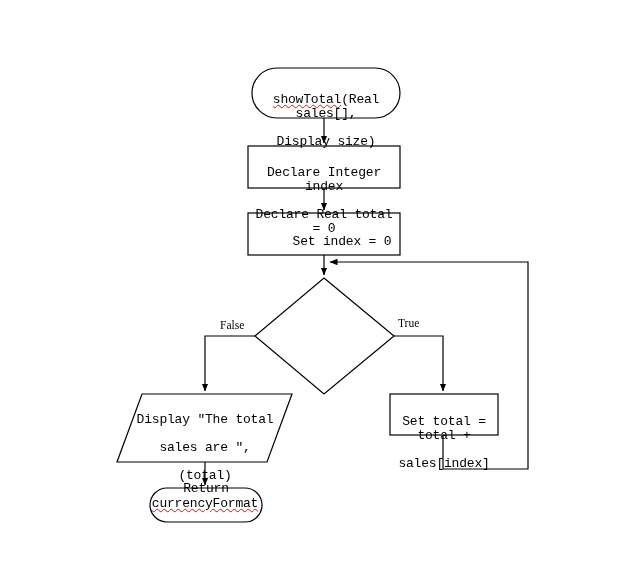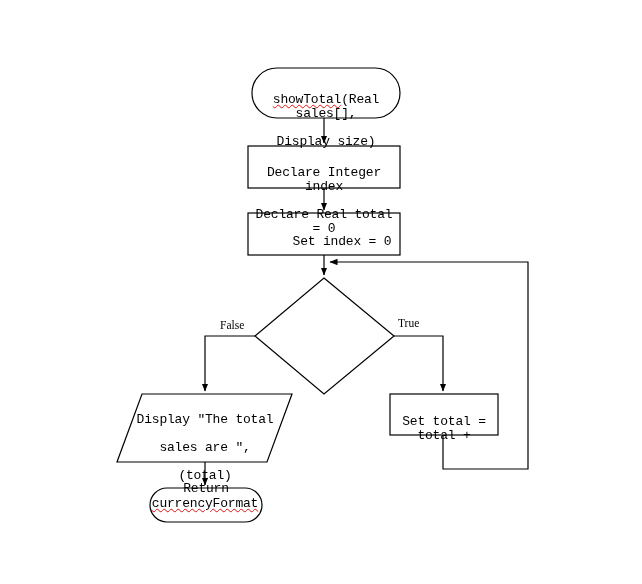--- a/index.html
+++ b/index.html
@@ -111,19 +111,20 @@
 
   <div class="node-text" style="left:130px; top:399px; width:150px;">
     <span class="tline">Display "The total</span>
     <span class="tline">sales are ",</span>
     <span class="tline">(total)</span>
     <span class="tline"><span class="misspelled">currencyFormat</span></span>
   </div>
 
   <div class="node-text" style="left:390px; top:401px; width:108px;">
     <span class="tline">Set total = total +</span>
+    <span class="tline">sales[index]</span>
   </div>
 
   <div class="node-text" style="left:150px; top:468px; width:112px;">
     <span class="tline">Return</span>
   </div>
 
 </div>
 
 </body></html>

